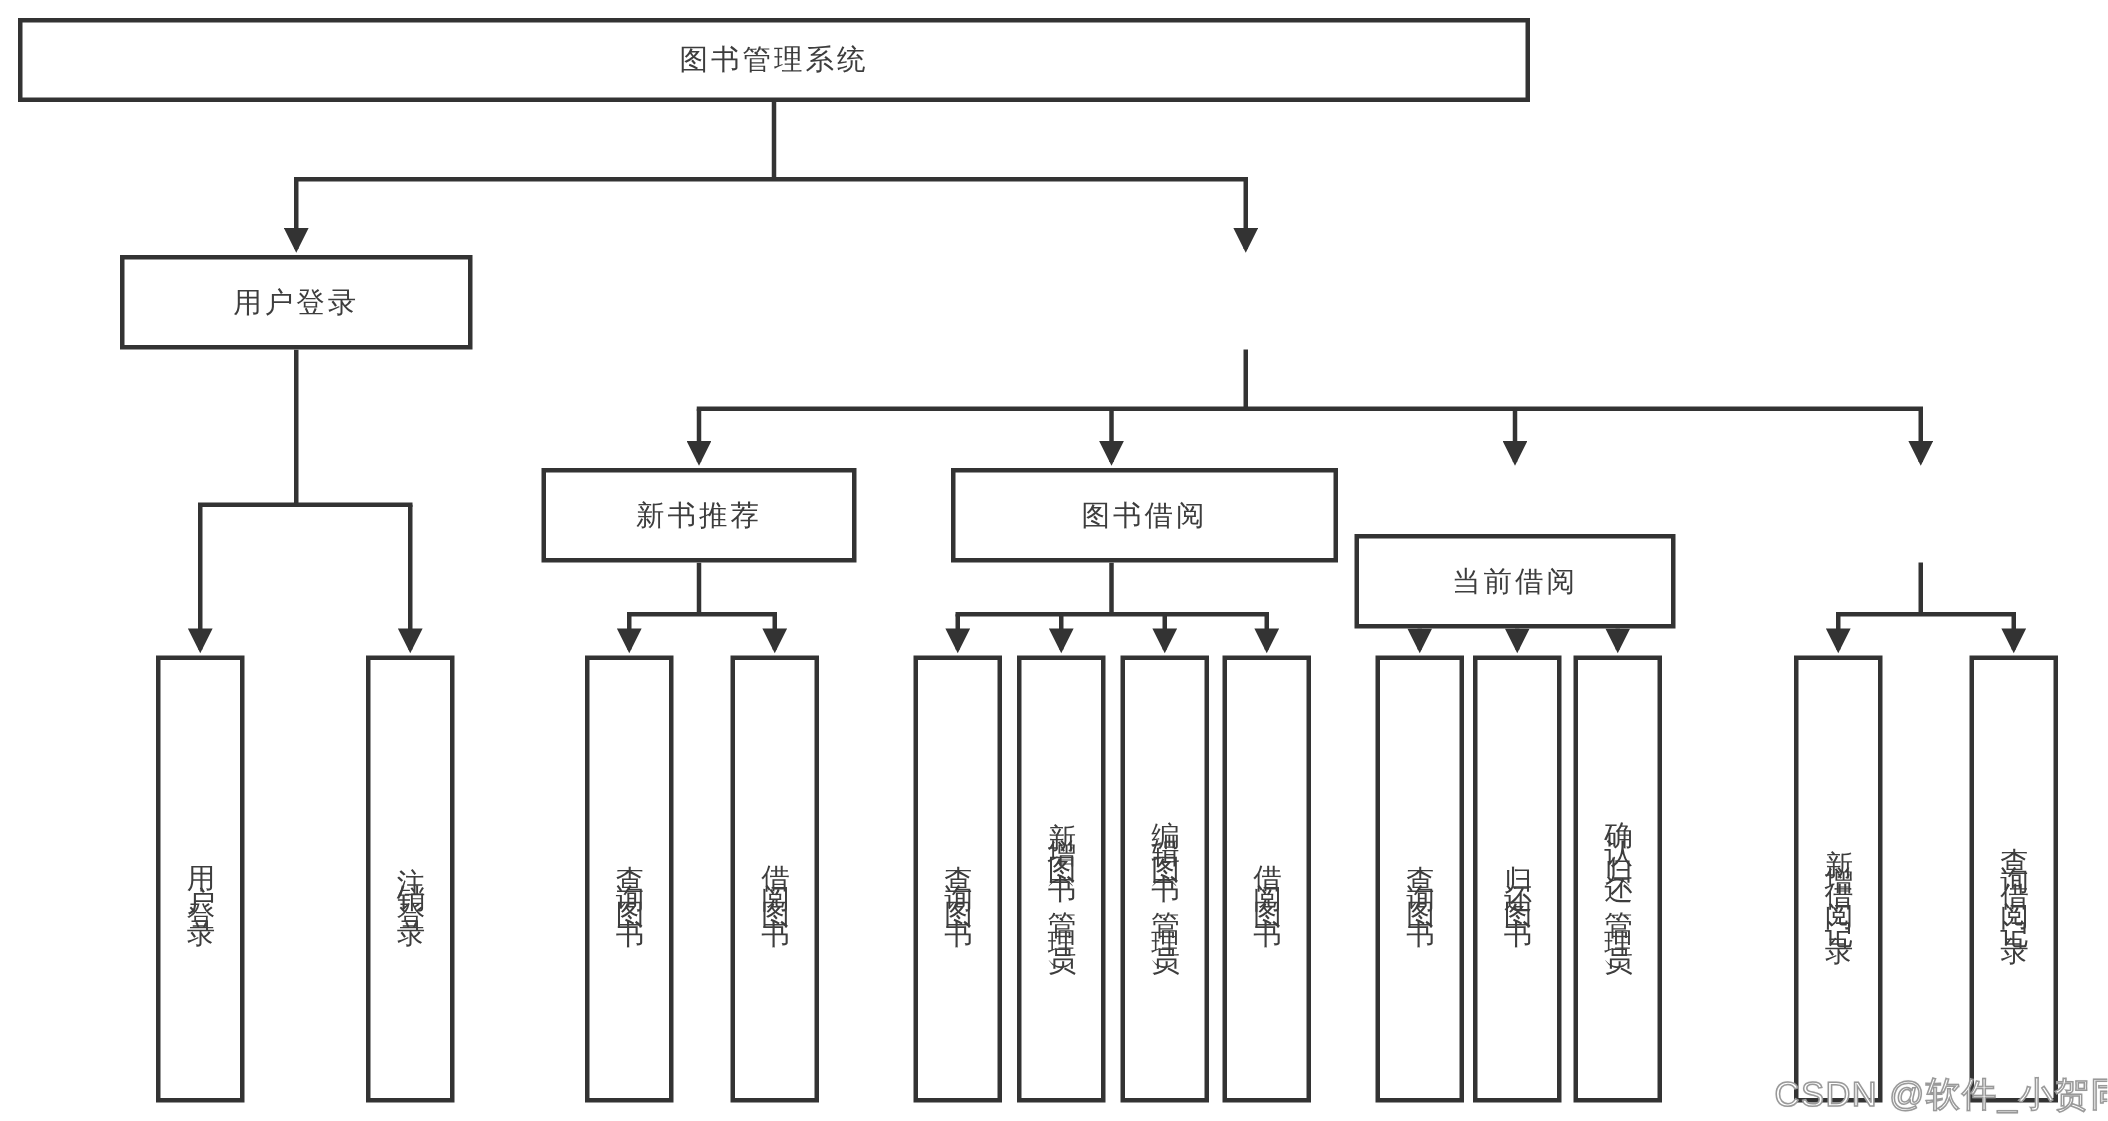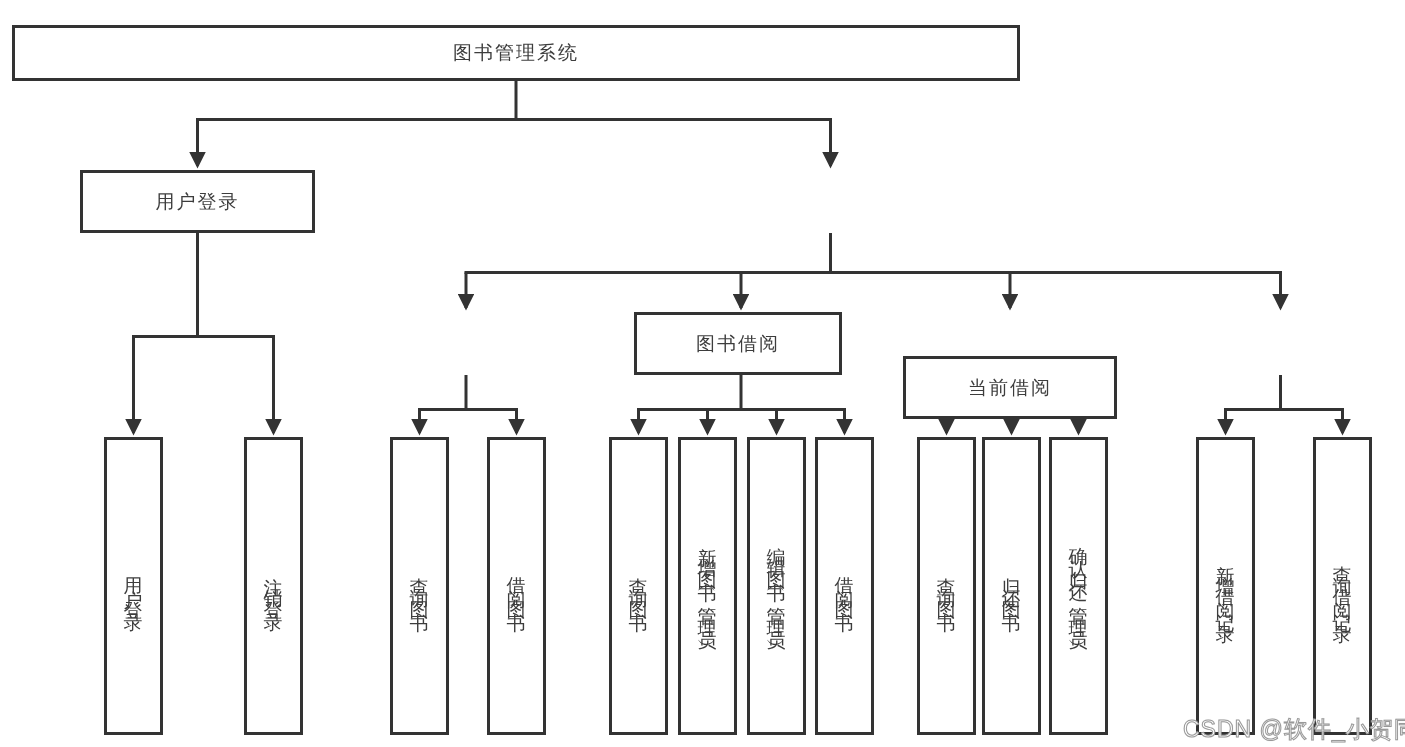--- a/index.html
+++ b/index.html
@@ -97,25 +97,26 @@
       <line x1="1011.5" y1="409.5" x2="1011.5" y2="433" marker-end="url(#arrow)"></line>
       <line x1="1078.5" y1="409.5" x2="1078.5" y2="433" marker-end="url(#arrow)"></line>
 
       <line x1="1280.5" y1="375" x2="1280.5" y2="409.5"></line>
       <line x1="1224" y1="409.5" x2="1344" y2="409.5"></line>
       <line x1="1225.5" y1="409.5" x2="1225.5" y2="433" marker-end="url(#arrow)"></line>
       <line x1="1342.5" y1="409.5" x2="1342.5" y2="433" marker-end="url(#arrow)"></line>
     </g>
   </svg>
 
-  <div class="node hnode" style="left:12px;top:12px;width:1008px;height:56px;margin-top:13px;">图书管理系统</div>
+  <div class="node hnode" style="left:12px;top:12px;width:1008px;height:56px;">图书管理系统</div>
 
   <div class="node hnode" style="left:80px;top:170px;width:235px;">用户登录</div>
 
-  <div class="node hnode" style="left:634px;top:312px;width:208px;">图书借阅</div>
+  <div class="node hnode" style="left:361px;top:312px;width:210px;">新书推荐</div>
+  <div class="node hnode" style="left:634px;top:312px;width:258px;">图书借阅</div>
   <div class="node hnode" style="left:903px;top:312px;width:214px;margin-top:44px;">当前借阅</div>
 
   <div class="node vnode" style="left:104px;">
     <span class="vtext">用户登录</span>
   </div>
   <div class="node vnode" style="left:244px;">
     <span class="vtext">注销登录</span>
   </div>
 
   <div class="node vnode" style="left:390px;">

